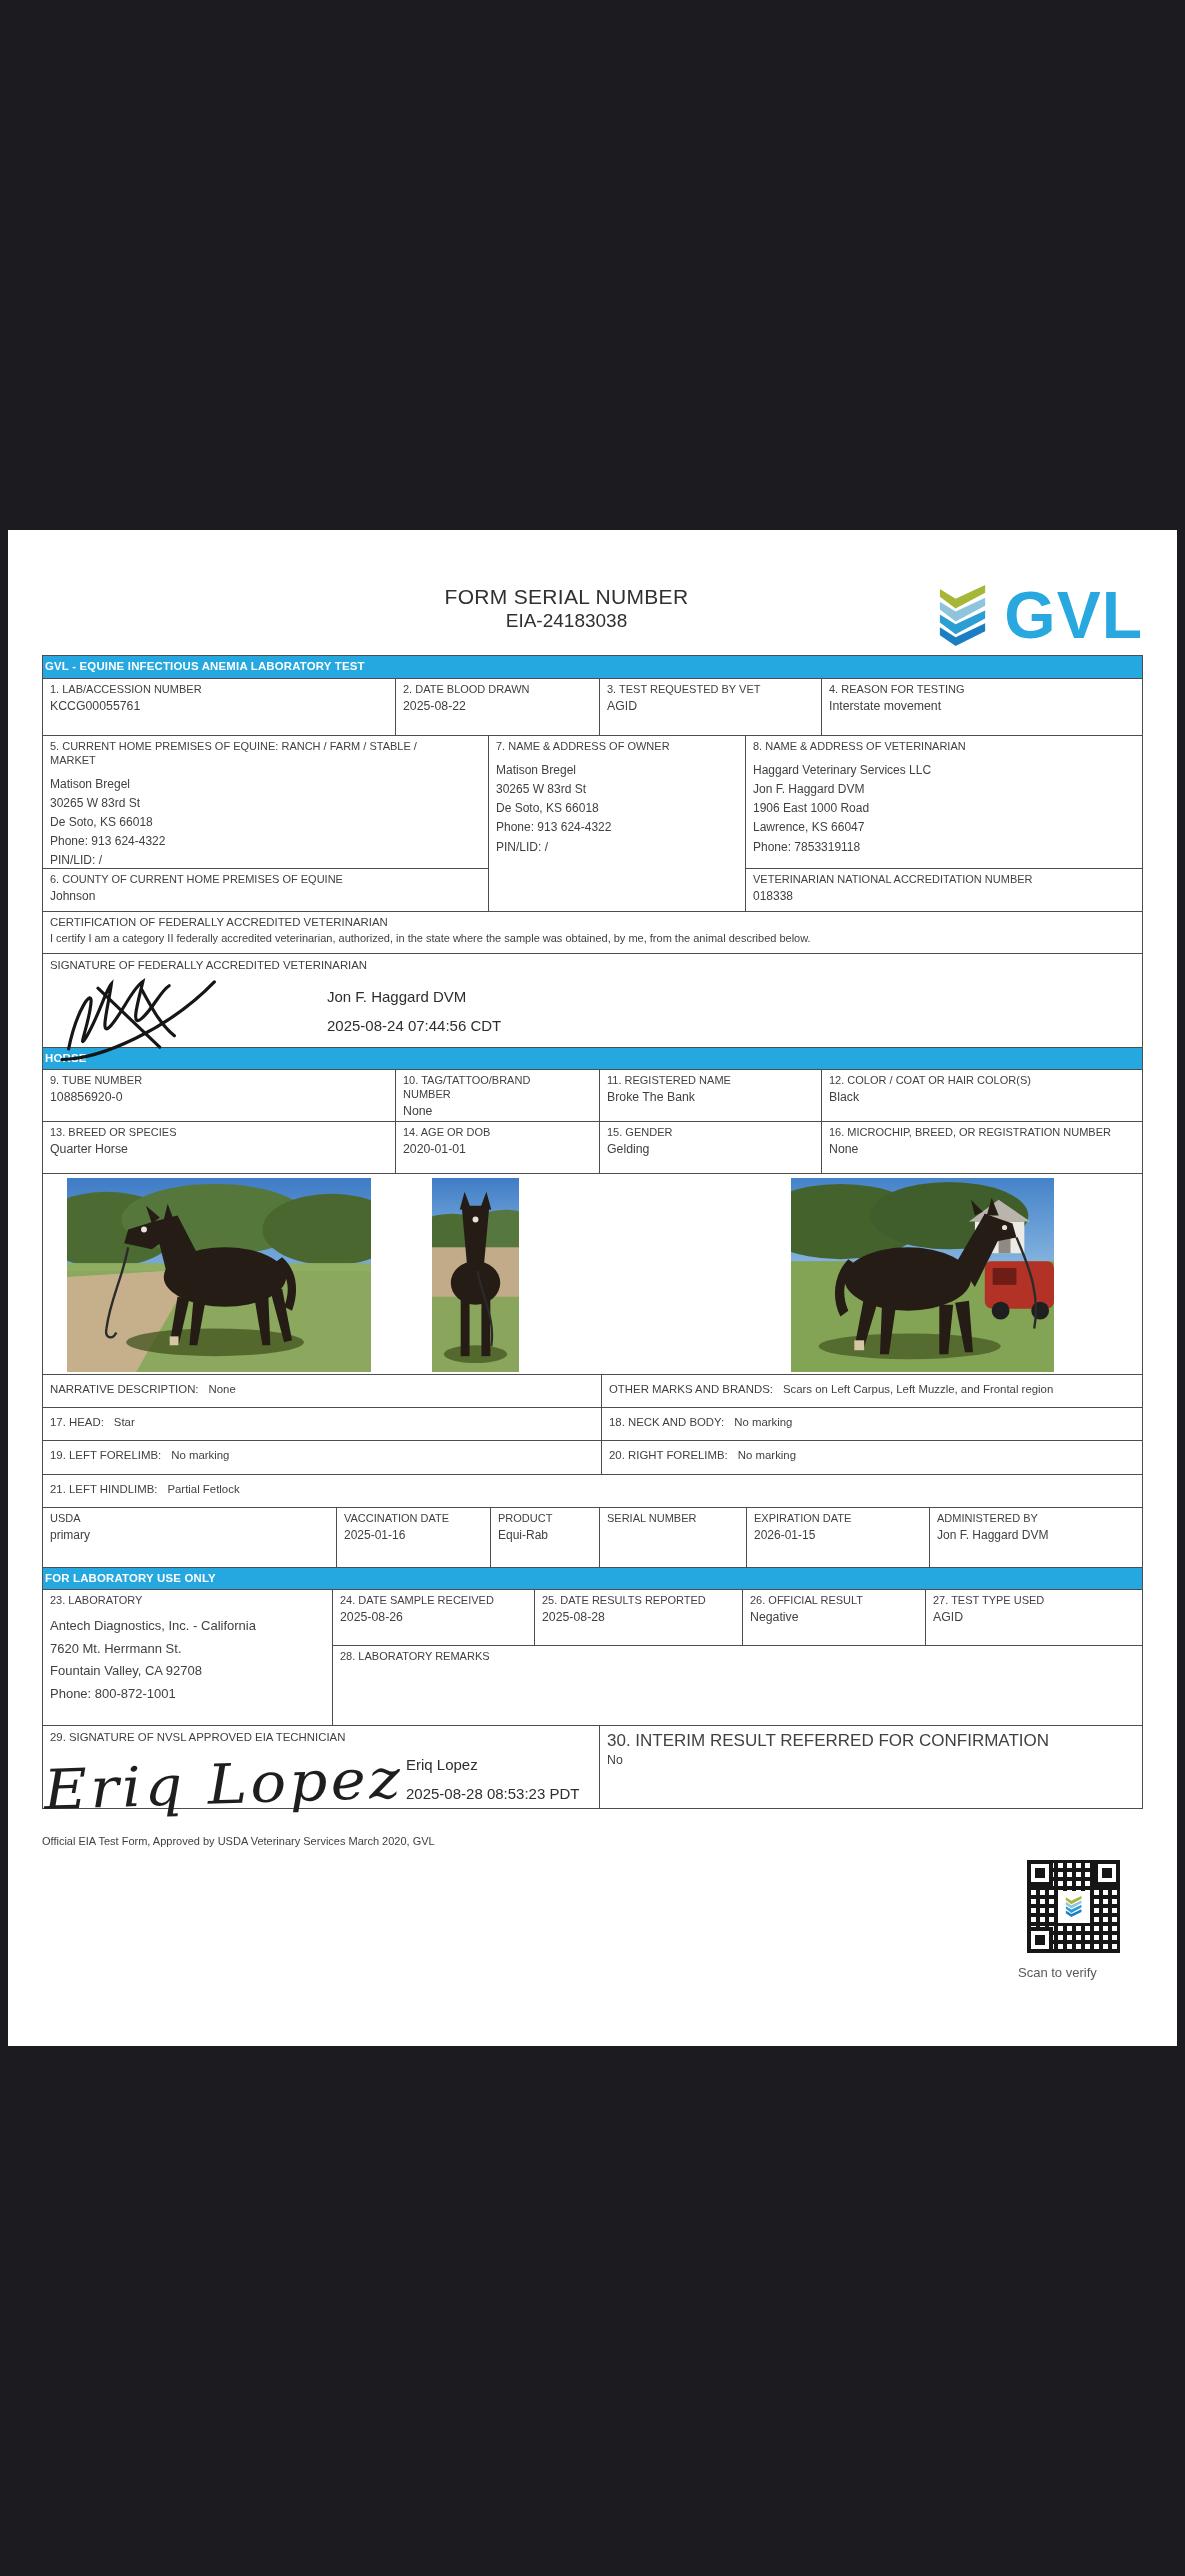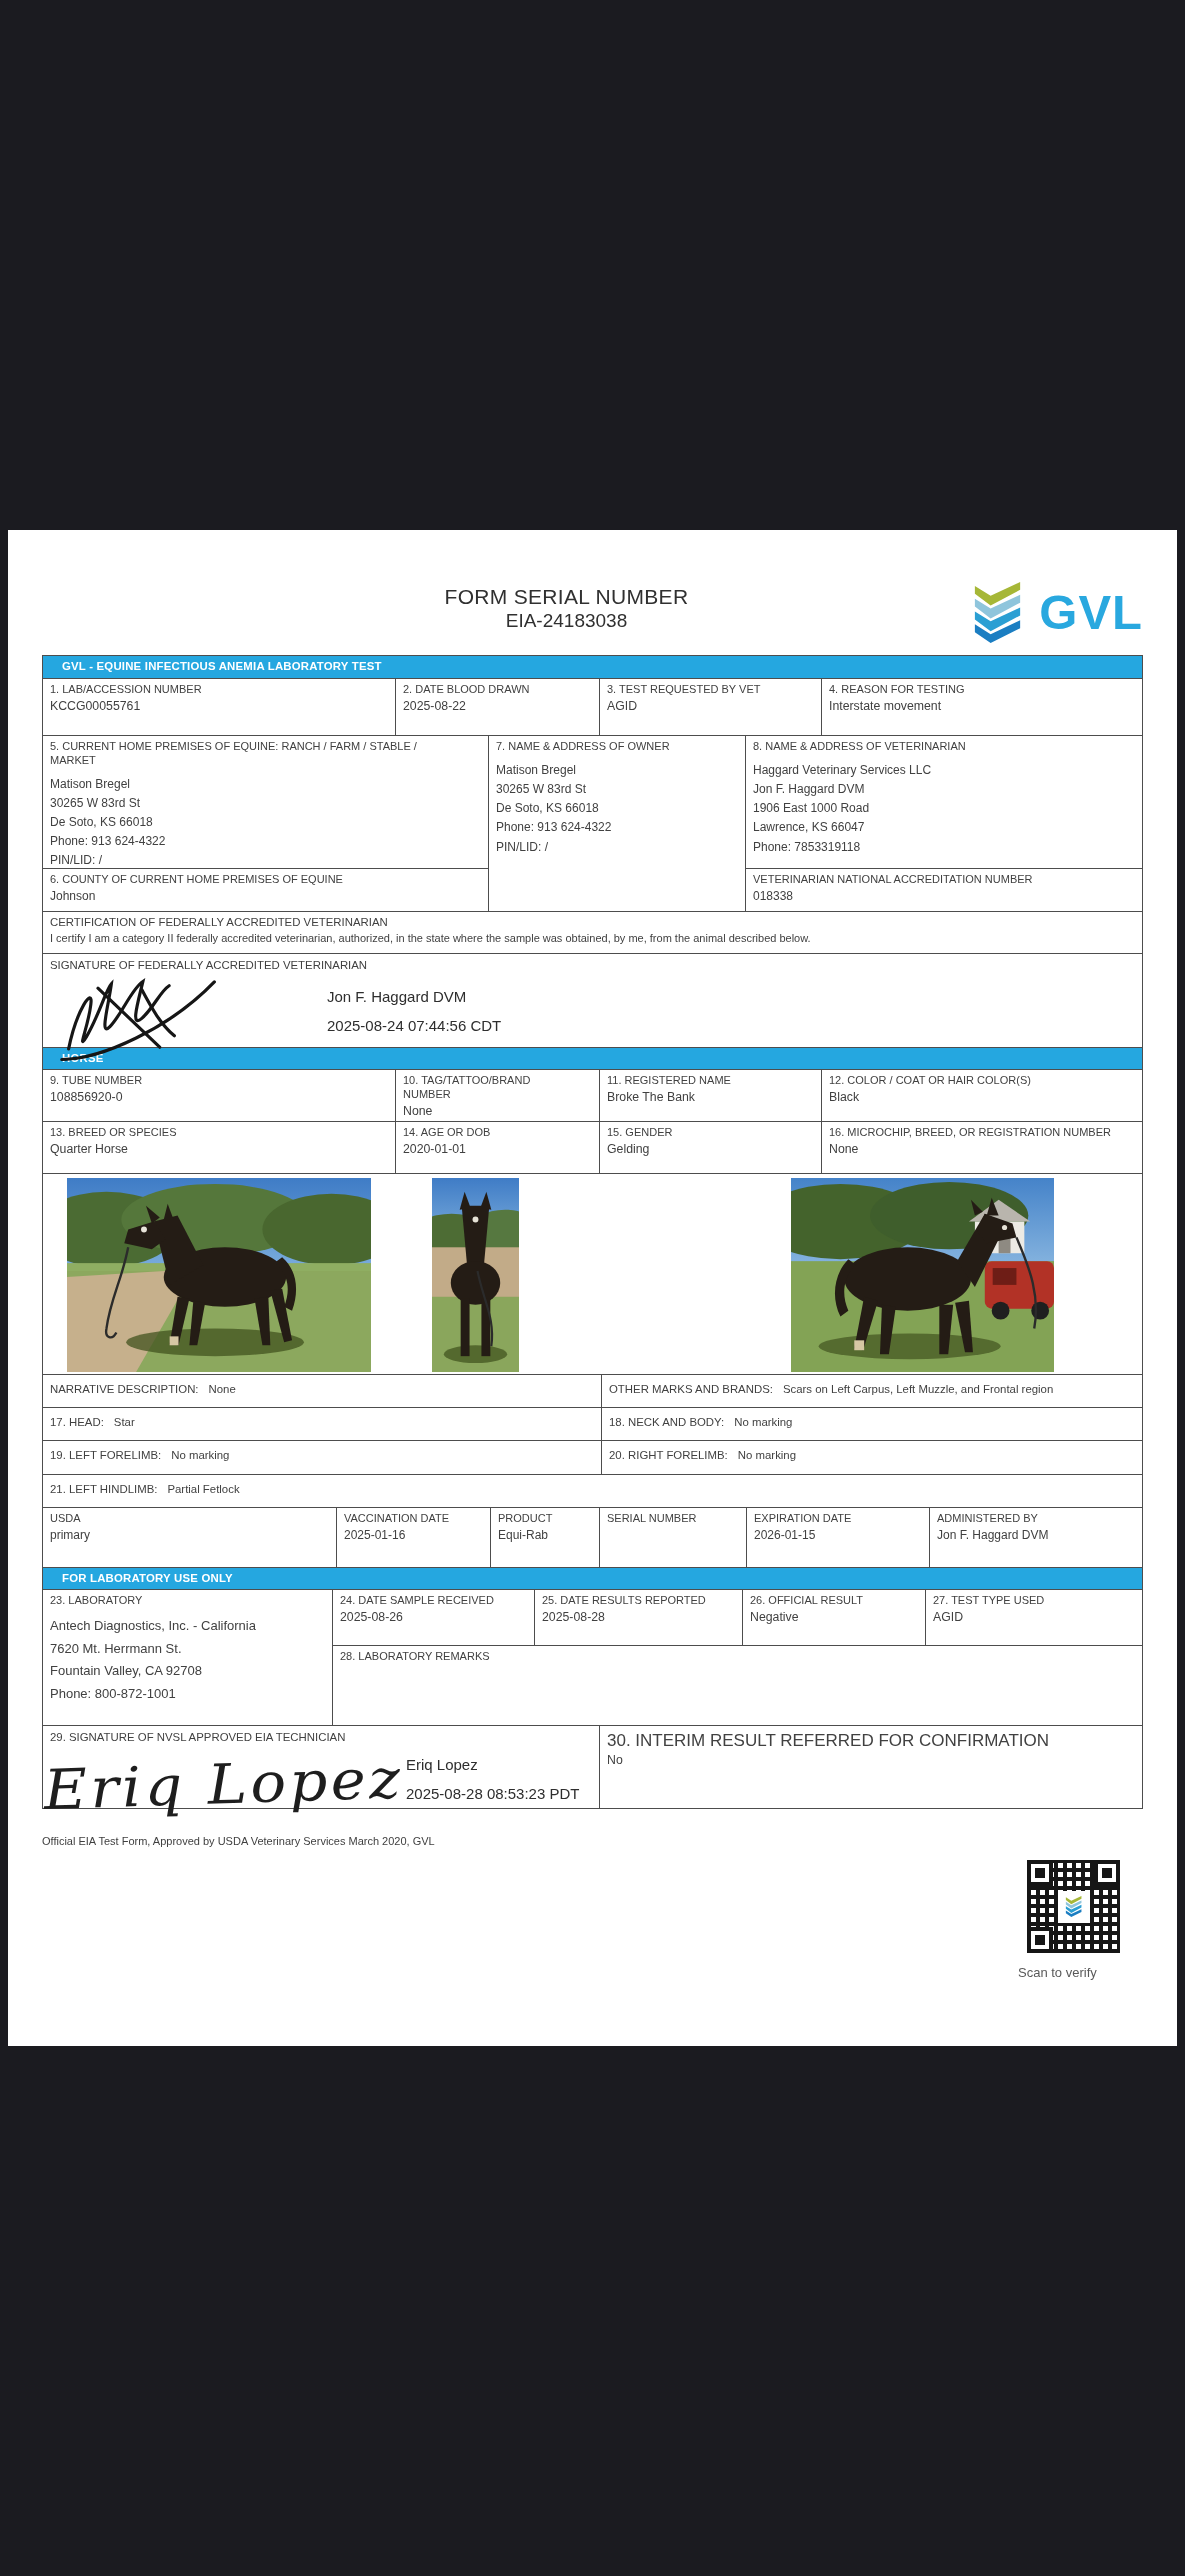--- a/index.html
+++ b/index.html
@@ -7,30 +7,30 @@
        font-family:"Liberation Sans",sans-serif;-webkit-font-smoothing:antialiased}
   .page{position:absolute;left:8px;top:530px;width:1169px;height:1516px;background:#ffffff;color:#414141}
 
   
   .doc-title{position:absolute;top:55px;left:0;width:100%;text-align:center;transform:translateX(-26px);
              color:#303030;line-height:1.18}
   .doc-title .l1{font-size:21px;font-weight:500;letter-spacing:0.3px}
   .doc-title .l2{font-size:19px;font-weight:500}
   .logo{position:absolute;top:52px;right:34px;display:flex;align-items:center;gap:9px}
   .logo svg{width:63px;height:61px}
-  .logo .brand{color:#29a8df;font-weight:bold;font-size:49px;line-height:1;letter-spacing:1px}
+  .logo .brand{color:#29a8df;font-weight:bold;font-size:66px;line-height:1;letter-spacing:1px}
 
   
   .tbl{position:absolute;left:34px;top:125px;width:1101px;border:1px solid #4d4d4d;box-sizing:border-box}
   .tr{display:flex;border-top:1px solid #4d4d4d;box-sizing:border-box}
   .tr:first-child{border-top:none}
   .td{box-sizing:border-box;border-left:1px solid #4d4d4d;padding:4px 7px;overflow:hidden;position:relative}
   .td:first-child{border-left:none}
   .bar{background:#25a7e0;color:#ffffff;font-weight:bold;font-size:11.4px;letter-spacing:0.2px;
-       height:22px;box-sizing:border-box;padding:4px 19px}
+       height:22px;box-sizing:border-box;padding:4px 2px}
   .lbl{font-size:11px;line-height:1.25;margin-bottom:2px}
   .val{font-size:12.3px;line-height:1.3}
   .addr{font-size:12px;line-height:1.6;margin-top:7px}
   .inline{font-size:11.4px;padding-top:8px}
   .inline .v{margin-left:10px}
 
   .h58{height:57px}.h178{height:176px}.h43{height:42px}.h95{height:94px}
   .h53{height:52px}.h204{height:201px}.h33{height:33px}.h34{height:34px}
   .h61{height:60px}.h138{height:136px}.h84{height:83px}
 

